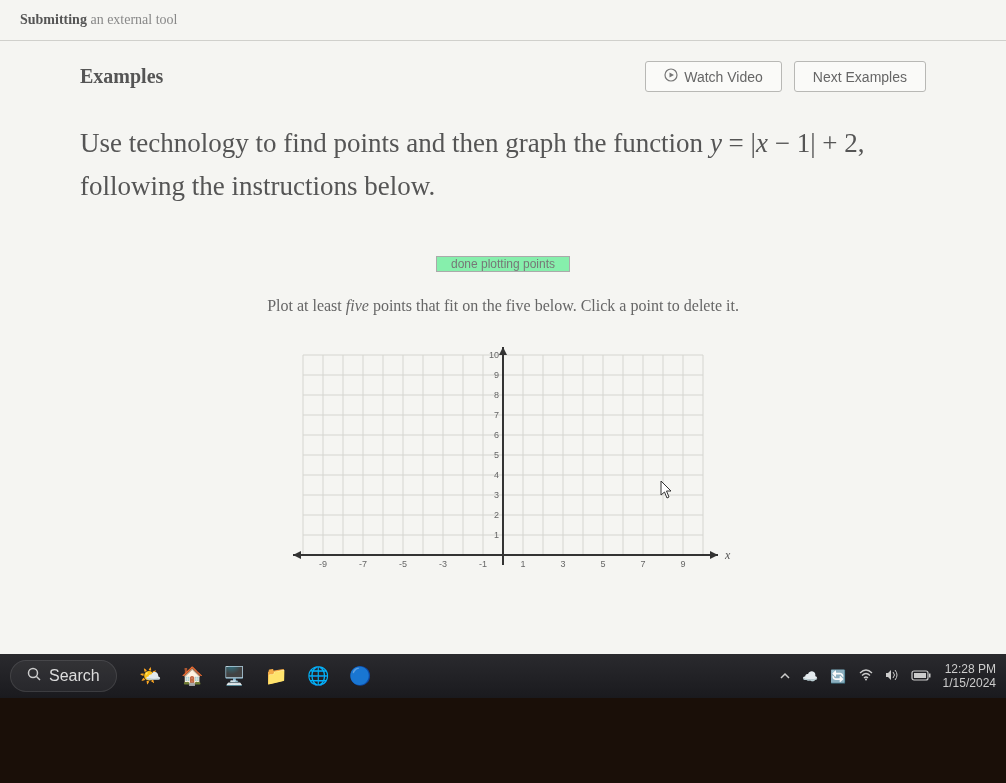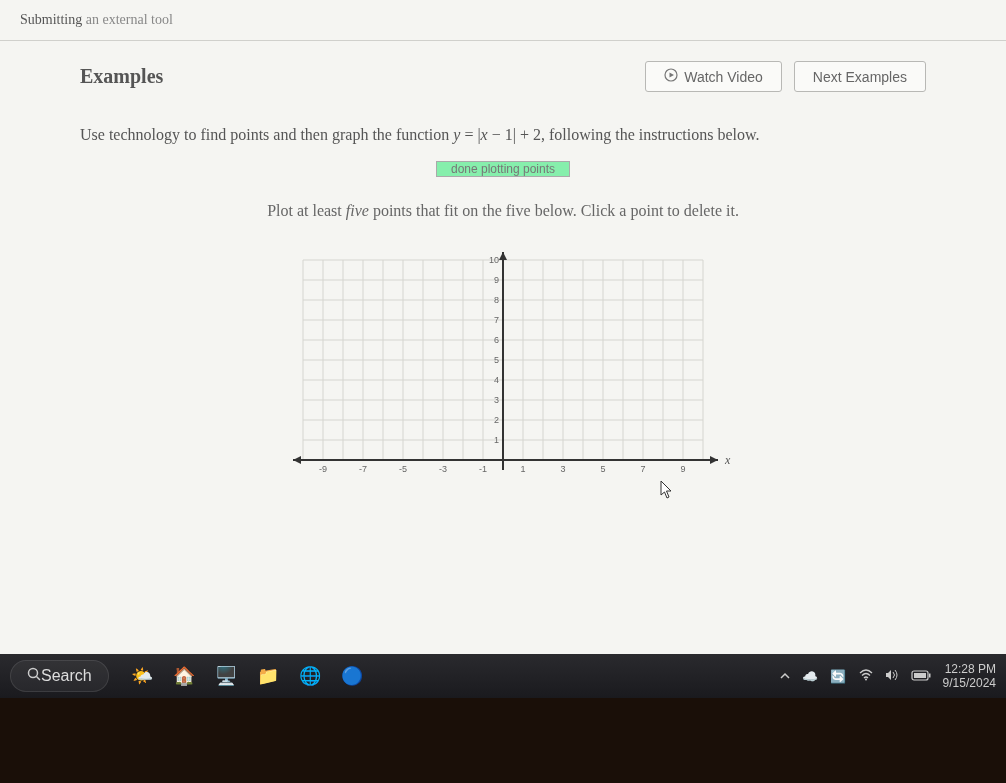--- a/index.html
+++ b/index.html
@@ -18,21 +18,21 @@
   padding: 0;
   position: relative;
   filter: blur(0.4px);
 }
 .submitting-bar {
   padding: 12px 20px;
   border-bottom: 1px solid #d0d0cc;
   font-size: 14px;
   color: #888;
 }
-.submitting-bar .bold { color: #555; font-weight: 400; margin-top: 44px; }
+.submitting-bar .bold { color: #555; font-weight: 700; margin-top: 44px; }
 .content-area {
   padding: 20px 80px 10px 80px;
 }
 .question-header {
   display: flex;
   justify-content: space-between;
   align-items: center;
   margin-bottom: 30px;
 }
 .question-title {
@@ -47,24 +47,24 @@
   padding: 6px 18px;
   font-size: 14px;
   color: #666;
   border-radius: 3px;
   font-family: Arial, sans-serif;
   display: flex;
   align-items: center;
   gap: 6px;
 }
 .instruction-text {
-  font-size: 16px;
+  font-size: 27px;
   color: #555;
   line-height: 1.6;
-  margin-bottom: 13px;
+  margin-bottom: 48px;
 }
 .math-var { font-style: italic; font-family: Georgia, serif; }
 .center-button-row {
   display: flex;
   justify-content: center;
   margin-bottom: 25px;
 }
 .done-plotting-btn {
   border: 1px solid #aaa;
   background: #86efac;
@@ -116,21 +116,21 @@
   background: linear-gradient(#2a2a2e, #1a1a1e);
   display: flex;
   align-items: center;
   padding: 0 10px;
   font-family: "Segoe UI", Arial, sans-serif;
   color: #ddd;
 }
 .search-box {
   display: flex;
   align-items: center;
-  gap: 0;
+  gap: 8px;
   background: rgba(255,255,255,0.05);
   border: 1px solid rgba(255,255,255,0.1);
   border-radius: 20px;
   padding: 6px 16px;
   margin-right: 20px;
 }
 .taskbar-icons { display: flex; gap: 14px; align-items: center; }
 .taskbar-icon {
   width: 28px; height: 28px;
   display: flex; align-items: center; justify-content: center;
@@ -317,18 +317,18 @@
     </span>
     <span>
       <svg width="20" height="11" viewBox="0 0 20 11">
           <rect x="1" y="1" width="16" height="9" rx="2" fill="none" stroke="#ccc" stroke-width="1.2"></rect>
           <rect x="18" y="3.5" width="1.5" height="4" fill="#ccc"></rect>
           <rect x="3" y="3" width="12" height="5" fill="#ccc"></rect>
         </svg>
     </span>
     <div class="tray-datetime">
       <div>12:28 PM</div>
-      <div>9/15/2024</div>
+      <div>1/15/2024</div>
     </div>
   </div>
 </div>
 
 <div class="below-taskbar"></div>
 
 </body></html>

